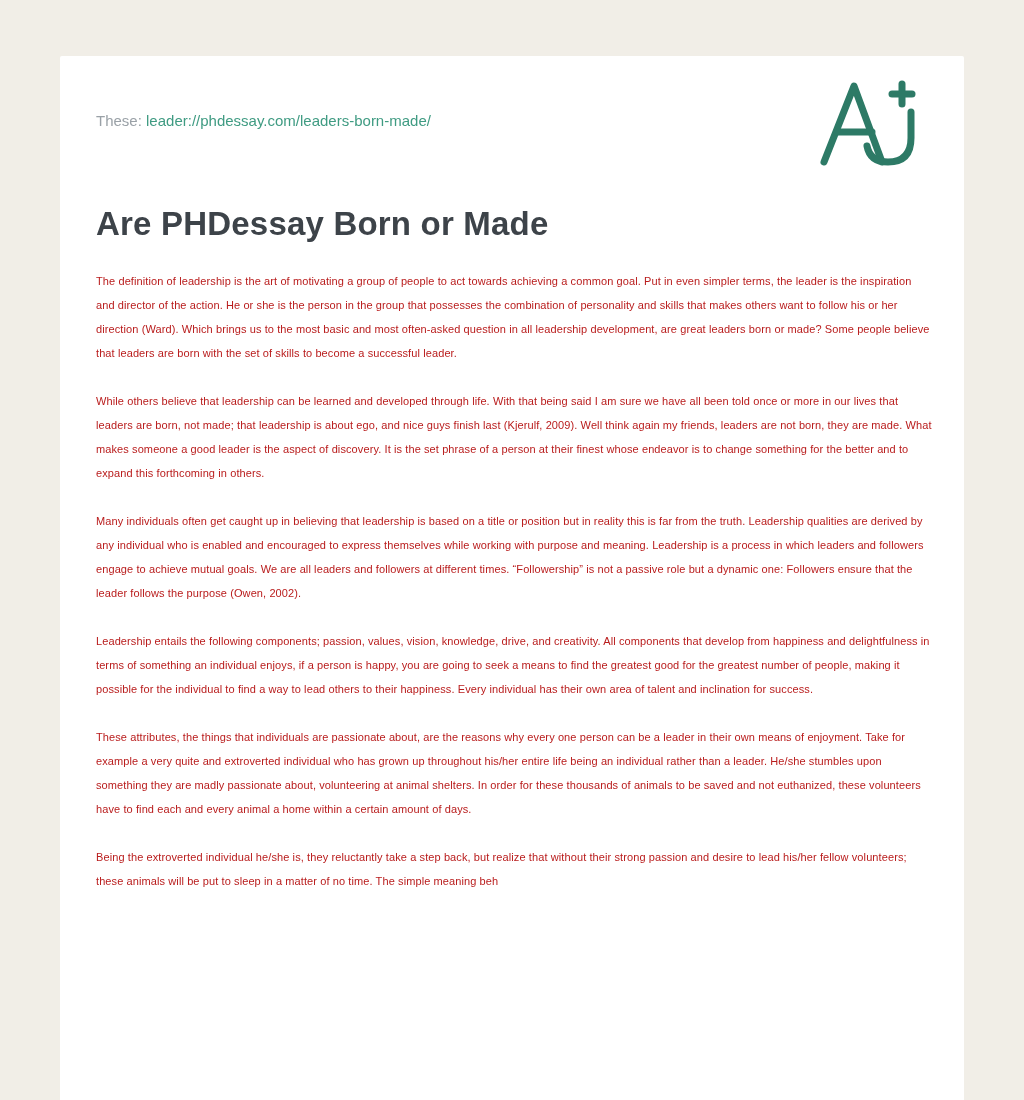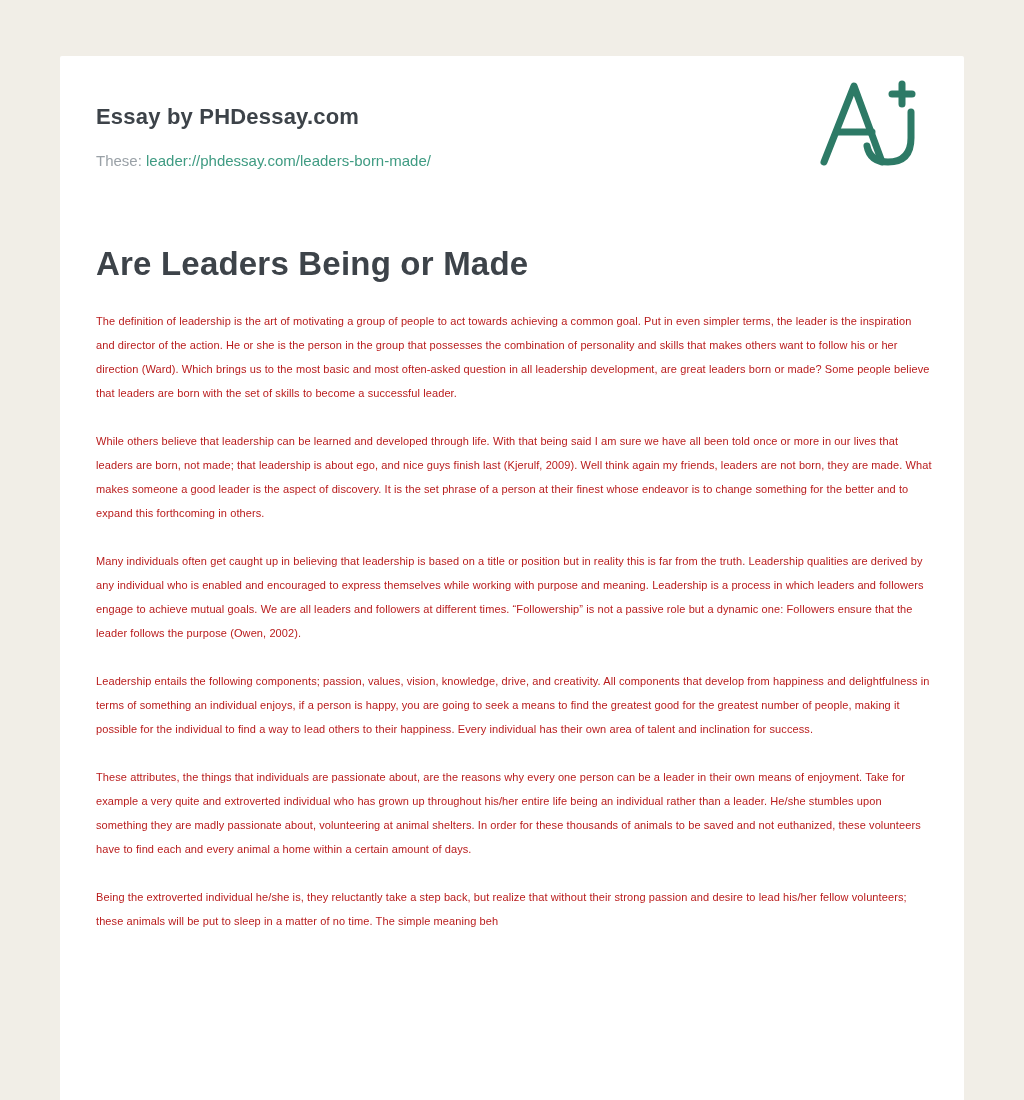--- a/index.html
+++ b/index.html
@@ -79,28 +79,27 @@
           <path d="M23 58 L58 58"></path>
 
           <path d="M88 10 L88 30"></path>
           <path d="M78 20 L98 20"></path>
 
           <path d="M97 38 L97 64 Q97 88 74 88 Q56 88 53 72"></path>
         </g>
       </svg>
     </div>
 
-    <div class="site-title">Essay by PHDessay.com</div>
 
     <div class="source-line">
       <span>These:</span>
       <a href="#">leader://phdessay.com/leaders-born-made/</a>
     </div>
 
-    <h1 class="essay-title">Are Leaders Being or Made</h1>
+    <h1 class="essay-title">Are PHDessay Born or Made</h1>
 
     <div class="article-body">
         <p>The definition of leadership is the art of motivating a group of people to act towards achieving a common goal. Put in even simpler terms, the leader is the inspiration and director of the action. He or she is the person in the group that possesses the combination of personality and skills that makes others want to follow his or her direction (Ward). Which brings us to the most basic and most often-asked question in all leadership development, are great leaders born or made? Some people believe that leaders are born with the set of skills to become a successful leader.</p>
         <p>While others believe that leadership can be learned and developed through life. With that being said I am sure we have all been told once or more in our lives that leaders are born, not made; that leadership is about ego, and nice guys finish last (Kjerulf, 2009). Well think again my friends, leaders are not born, they are made. What makes someone a good leader is the aspect of discovery. It is the set phrase of a person at their finest whose endeavor is to change something for the better and to expand this forthcoming in others.</p>
         <p>Many individuals often get caught up in believing that leadership is based on a title or position but in reality this is far from the truth. Leadership qualities are derived by any individual who is enabled and encouraged to express themselves while working with purpose and meaning. Leadership is a process in which leaders and followers engage to achieve mutual goals. We are all leaders and followers at different times. “Followership” is not a passive role but a dynamic one: Followers ensure that the leader follows the purpose (Owen, 2002).</p>
         <p>Leadership entails the following components; passion, values, vision, knowledge, drive, and creativity. All components that develop from happiness and delightfulness in terms of something an individual enjoys, if a person is happy, you are going to seek a means to find the greatest good for the greatest number of people, making it possible for the individual to find a way to lead others to their happiness. Every individual has their own area of talent and inclination for success.</p>
         <p>These attributes, the things that individuals are passionate about, are the reasons why every one person can be a leader in their own means of enjoyment. Take for example a very quite and extroverted individual who has grown up throughout his/her entire life being an individual rather than a leader. He/she stumbles upon something they are madly passionate about, volunteering at animal shelters. In order for these thousands of animals to be saved and not euthanized, these volunteers have to find each and every animal a home within a certain amount of days.</p>
         <p>Being the extroverted individual he/she is, they reluctantly take a step back, but realize that without their strong passion and desire to lead his/her fellow volunteers; these animals will be put to sleep in a matter of no time. The simple meaning beh</p>
       </div>
 

